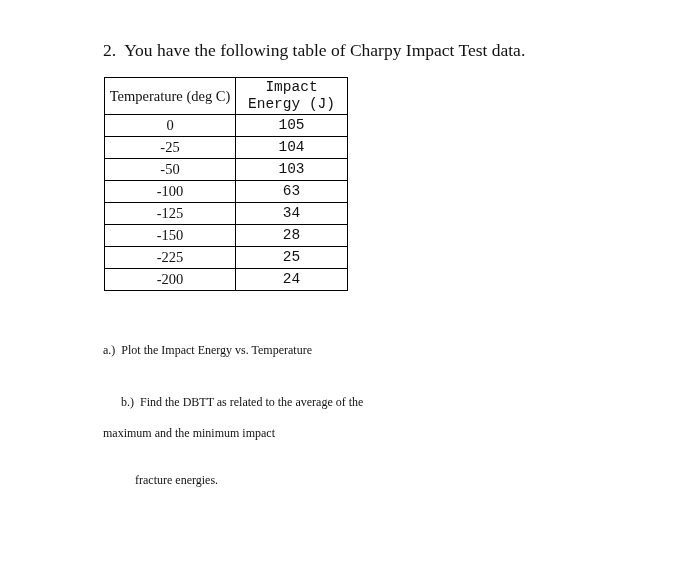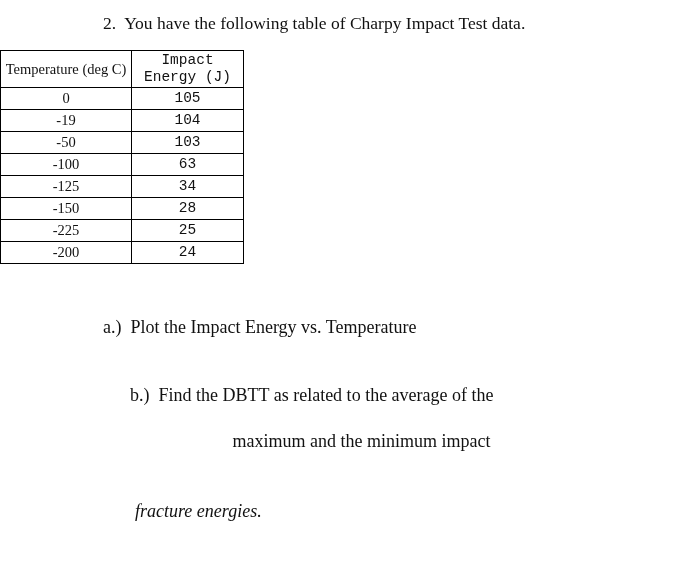--- a/index.html
+++ b/index.html
@@ -17,28 +17,30 @@
   .page {
     position: relative;
     width: 700px;
     height: 568px;
     box-sizing: border-box;
     padding: 12px 0 0 0;
   }
   .question-block {
     margin-left: 103px;
     margin-right: 90px;
+    margin-top: 27px;
   }
   .q-intro {
     font-size: 17.5px;
     line-height: 1.28;
     margin-bottom: 14px;
     white-space: pre-wrap;
   }
   .table-wrap {
+    margin-left: 104px;
     margin-top: 16px;
   }
   table.charpy {
     border-collapse: collapse;
     table-layout: fixed;
   }
   table.charpy th,
   table.charpy td {
     border: 1px solid #000000;
     font-size: 14.5px;
@@ -57,33 +59,31 @@
   table.charpy td:nth-child(2) {
     width: 103px;
     font-family: Liberation Mono, monospace;
   }
   .parts {
     margin-left: 103px;
     margin-right: 80px;
     margin-top: 52px;
   }
   .part {
-    font-size: 18px;
+    font-size: 12px;
     line-height: 1.3;
     margin-bottom: 21px;
     white-space: pre-wrap;
   }
   .part-b-line2 {
     display: block;
-    text-align: center;
   }
   .part-b-line3 {
     display: block;
     padding-left: 32px;
-    font-style: italic;
   }
 </style>
 </head>
 <body>
 
 <div class="page">
 
   <div class="question-block">
     <div class="q-intro">2.  You have the following table of Charpy Impact Test data.</div>
   </div>
@@ -95,21 +95,21 @@
           <th>Temperature (deg C)</th>
           <th>Impact Energy (J)</th>
         </tr>
       </thead>
       <tbody>
         <tr>
           <td>0</td>
           <td>105</td>
         </tr>
         <tr>
-          <td>-19</td>
+          <td>-25</td>
           <td>104</td>
         </tr>
         <tr>
           <td>-50</td>
           <td>103</td>
         </tr>
         <tr>
           <td>-100</td>
           <td>63</td>
         </tr>

